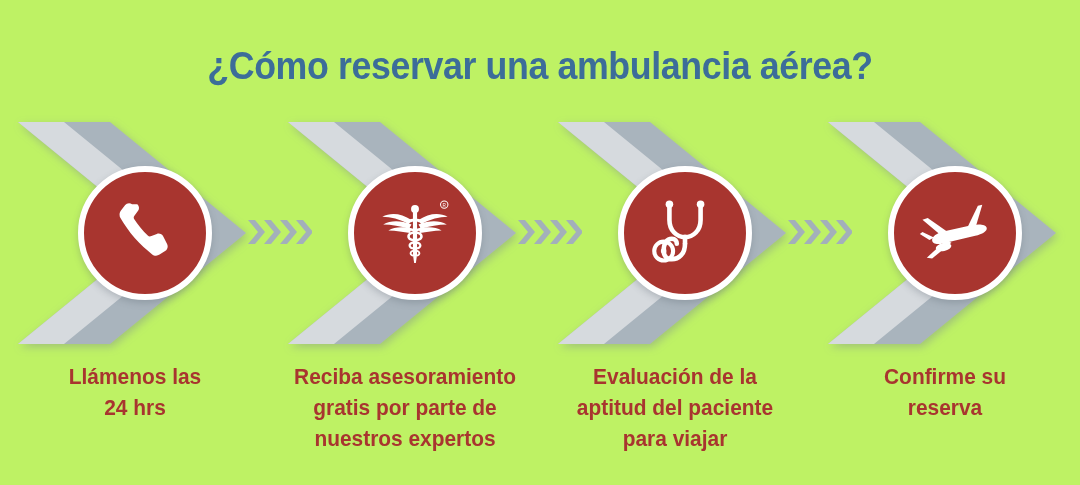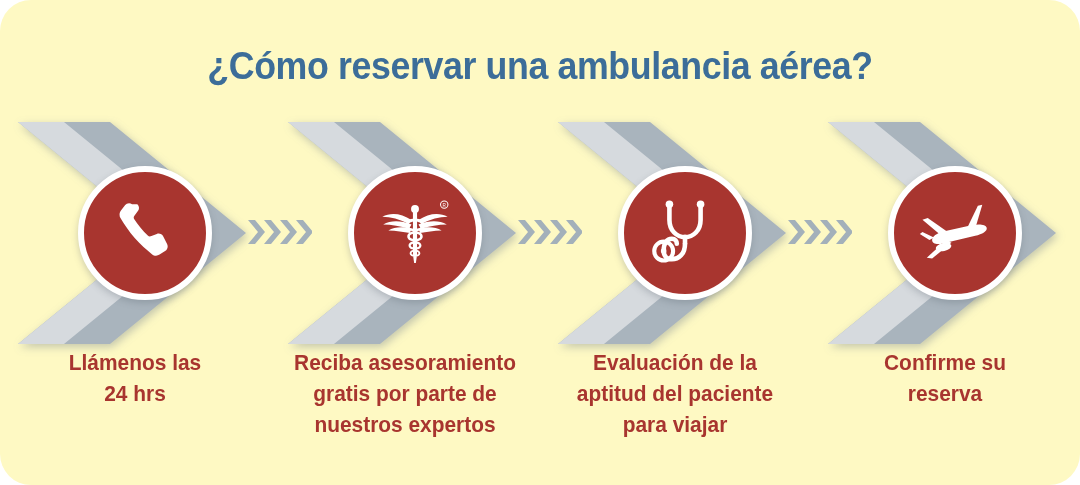--- a/index.html
+++ b/index.html
@@ -13,22 +13,21 @@
     height: 485px;
     overflow: hidden;
     font-family: "Liberation Sans", "DejaVu Sans", sans-serif;
     position: relative;
   }
 
   #infographic {
     position: relative;
     width: 1080px;
     height: 485px;
-    background: #fef9c3;
-    border-radius: 31px;
+    background: #bef264;
   }
 
   
   .title {
     position: absolute;
     left: 0;
     top: 44px;
     width: 1080px;
     text-align: center;
     font-size: 38px;
@@ -106,21 +105,21 @@
   }
   .link-1 { left: 248px; }
   .link-2 { left: 518px; }
   .link-3 { left: 788px; }
   .linker svg { display: block; }
 
   
   .captions {
     position: absolute;
     left: 0;
-    top: 347px;
+    top: 361px;
     width: 940px;
     height: 120px;
   }
   .caption {
     position: absolute;
     top: 0;
     width: 270px;
     text-align: center;
     color: #a8352f;
     font-size: 22px;

